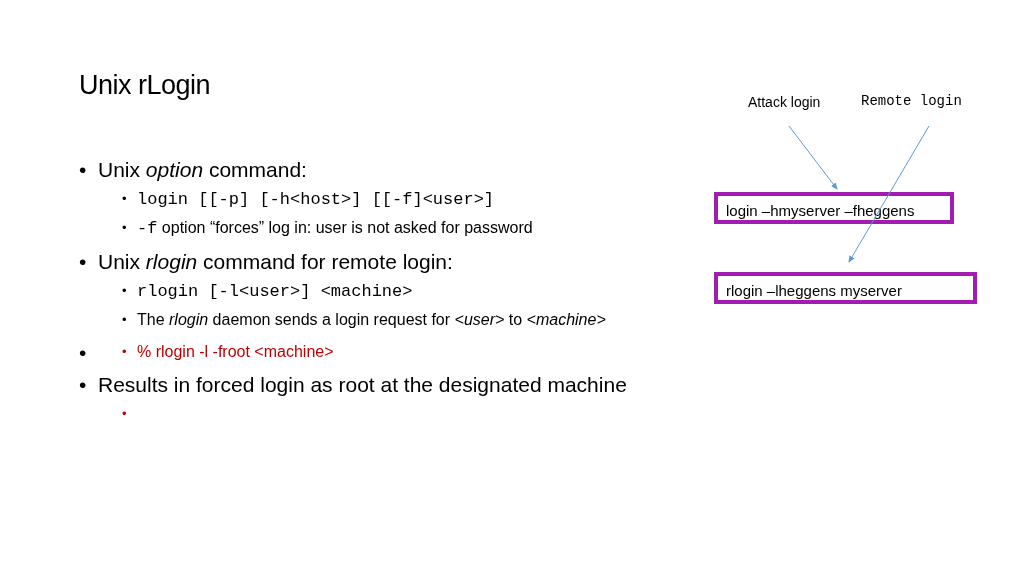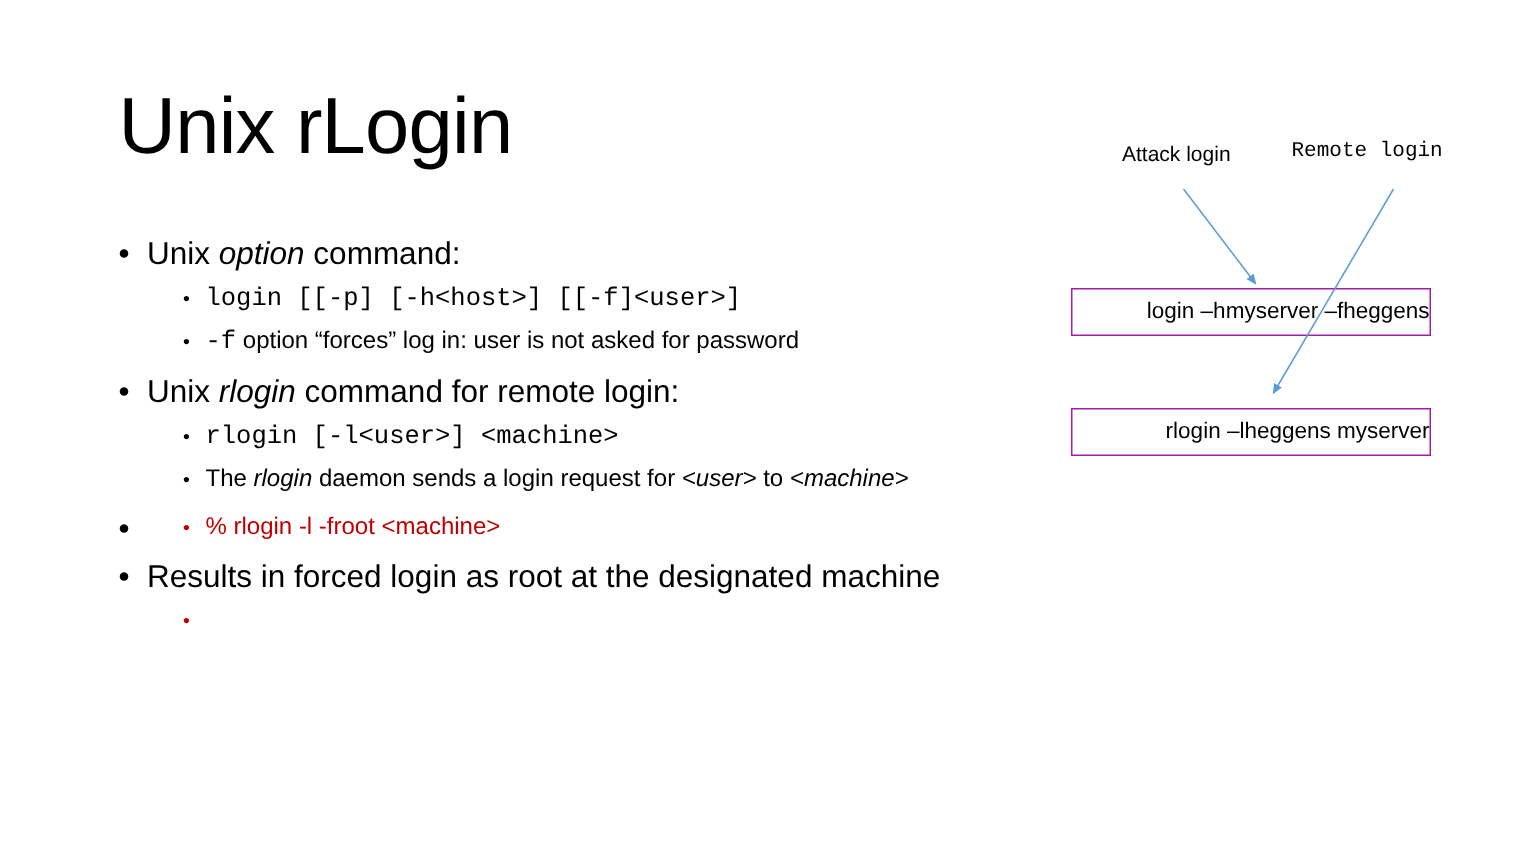--- a/index.html
+++ b/index.html
@@ -1,30 +1,30 @@
 <!DOCTYPE html>
 <html><head>
 <meta charset="utf-8">
 <style>
   html, body { margin:0; padding:0; background:#ffffff; }
   body { width:1024px; height:576px; position:relative; overflow:hidden;
          font-family:"Liberation Sans", sans-serif; color:#000; }
-  .title { position:absolute; left:79px; top:60px; font-size:53px; font-weight:normal;
+  .title { position:absolute; left:79px; top:60px; font-size:27px; font-weight:normal;
            letter-spacing:-0.5px; margin:0; line-height:50px; }
   .content { position:absolute; left:79px; top:155px; width:640px; }
   .l1 { position:relative; padding-left:19px; font-size:21px; line-height:30px; margin-top:4px; }
   .l1 .bullet { position:absolute; left:0; top:0; }
   .l1.first { margin-top:0; }
   .l2 { position:relative; padding-left:58px; font-size:16px; line-height:28px; }
   .l2 .bullet { position:absolute; left:43px; top:0; font-size:13px; }
   .mono { font-family:"Liberation Mono", monospace; font-weight:normal; font-size:17px; }
   .red { color:#c00000; }
   .label { position:absolute; font-size:14px; line-height:18px; }
-  .box { position:absolute; border:1px solid #a21caf; background:#fff; font-size:15px;
-         line-height:29px; padding-left:8px; box-sizing:border-box;text-align:right; }
+  .box { position:absolute; border:4px solid #a21caf; background:#fff; font-size:15px;
+         line-height:29px; padding-left:8px; box-sizing:border-box; }
   svg.arrows { position:absolute; left:0; top:0; pointer-events:none; }
 </style>
 </head>
 <body>
 
 <h1 class="title">Unix rLogin</h1>
 
 <div class="content">
 
   <div class="l1 first">
@@ -67,21 +67,21 @@
   </div>
   <div class="l2 red">
     <span class="bullet">•</span>
   </div>
 </div>
 
 <div class="label" style="left:748px; top:93px;">Attack login</div>
 <div class="label" style="left:861px; top:92px;font-family:Liberation Mono, monospace;">Remote login</div>
 
 <div class="box" style="left:714px; top:192px; width:240px; height:32px;">login –hmyserver –fheggens</div>
-<div class="box" style="left:714px; top:272px; width:240px; height:32px;">rlogin –lheggens myserver</div>
+<div class="box" style="left:714px; top:272px; width:263px; height:32px;">rlogin –lheggens myserver</div>
 
 <svg class="arrows" width="1024" height="576">
   <defs>
     <marker id="ah" markerWidth="8" markerHeight="8" refX="6" refY="3" orient="auto" markerUnits="userSpaceOnUse">
       <path d="M0,0 L7,3 L0,6 Z" fill="#5b9bd5"></path>
     </marker>
   </defs>
   <line x1="789" y1="126" x2="837" y2="189" stroke="#5b9bd5" stroke-width="1" marker-end="url(#ah)"></line>
   <line x1="929" y1="126" x2="849" y2="262" stroke="#5b9bd5" stroke-width="1" marker-end="url(#ah)"></line>
 </svg>

